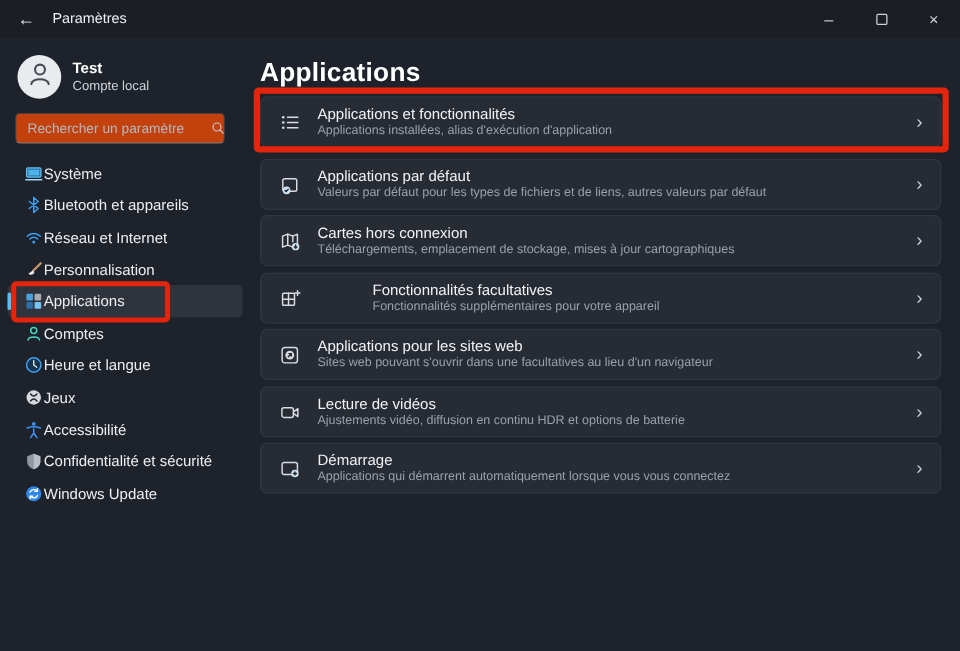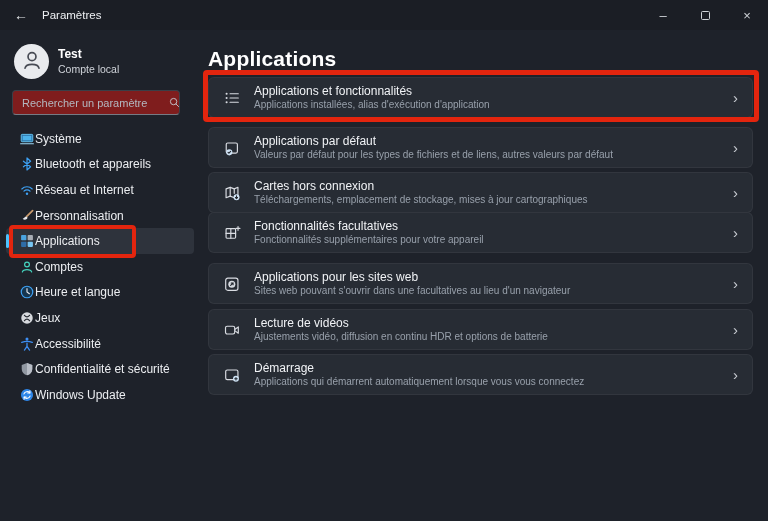--- a/index.html
+++ b/index.html
@@ -13,21 +13,21 @@
   .apptitle{font-size:11.5px;color:#eef0f3;margin-left:6px;}
   .wincontrols{position:absolute;right:0;top:0;height:30px;display:flex;}
   .wbtn{width:42px;height:30px;display:flex;align-items:center;justify-content:center;color:#cfd3d8;font-size:13px;}
   .maxbox{width:9px;height:9px;border:1px solid #cfd3d8;border-radius:1.5px;display:inline-block;}
   
   .sidebar{position:absolute;left:0;top:30px;width:200px;height:491px;}
   .avatar{position:absolute;left:14px;top:14px;width:35px;height:35px;border-radius:50%;background:#e9ebee;
           display:flex;align-items:center;justify-content:center;}
   .uname{position:absolute;left:58px;top:17px;font-size:12px;font-weight:bold;color:#fff;}
   .utype{position:absolute;left:58px;top:33px;font-size:10.5px;color:#cfd3d9;}
-  .searchbox{position:absolute;left:12px;top:60px;width:168px;height:25px;background:#7f1d1d;
+  .searchbox{position:absolute;left:12px;top:60px;width:168px;height:25px;background:#c2410c;
              border:1px solid #3a3f47;border-bottom:1px solid #767b84;border-radius:4px;display:flex;align-items:center;}
   .searchbox input{flex:1;background:transparent;border:0;outline:none;color:#d6dade;font-size:11px;
                    padding:0 4px 0 9px;font-family:inherit;}
   .searchbox input::placeholder{color:#b3b8c0;}
   .searchbox .sic{width:20px;height:20px;margin-right:4px;display:flex;align-items:center;justify-content:center;}
   .nav{position:absolute;left:0;top:96px;width:200px;}
   .nitem{position:relative;display:flex;align-items:center;height:25.6px;margin:0 6px;padding-left:13px;
          border-radius:4px;font-size:12px;color:#eceef1;cursor:default;}
   .nitem .nic{width:16px;height:16px;display:flex;flex:none;}
   .nitem.sel{background:#2e333c;}
@@ -233,21 +233,21 @@
             <circle cx="15" cy="14.8" r="3.3" fill="#cfe3f5"></circle>
             <path d="M15 13.2v3M13.8 15l1.2 1.2L16.2 15" stroke="#20252c" stroke-width="1.2" fill="none" stroke-linecap="round" stroke-linejoin="round"></path>
           </svg>
         </span>
         <div class="tx">
           <div class="t">Cartes hors connexion</div>
           <div class="s">Téléchargements, emplacement de stockage, mises à jour cartographiques</div>
         </div>
         <span class="ch">›</span>
       </div>
-      <div class="row" style="top: 212px;">
+      <div class="row" style="top: 218px; gap: 44px;">
         <span class="ric">
           <svg width="18" height="18" viewBox="0 0 20 20">
             <rect x="3.4" y="5.2" width="10.6" height="10.6" rx="1" stroke="#d9dce2" stroke-width="1.3" fill="none" stroke-linecap="round" stroke-linejoin="round"></rect>
             <path d="M8.7 5.2v10.6M3.4 10.5H14" stroke="#d9dce2" stroke-width="1.3" fill="none" stroke-linecap="round" stroke-linejoin="round"></path>
             <path d="M16.7 2.8v4.2M14.6 4.9h4.2" stroke="#d9dce2" stroke-width="1.3" fill="none" stroke-linecap="round" stroke-linejoin="round"></path>
           </svg>
         </span>
         <div class="tx">
           <div class="t">Fonctionnalités facultatives</div>
           <div class="s">Fonctionnalités supplémentaires pour votre appareil</div>

